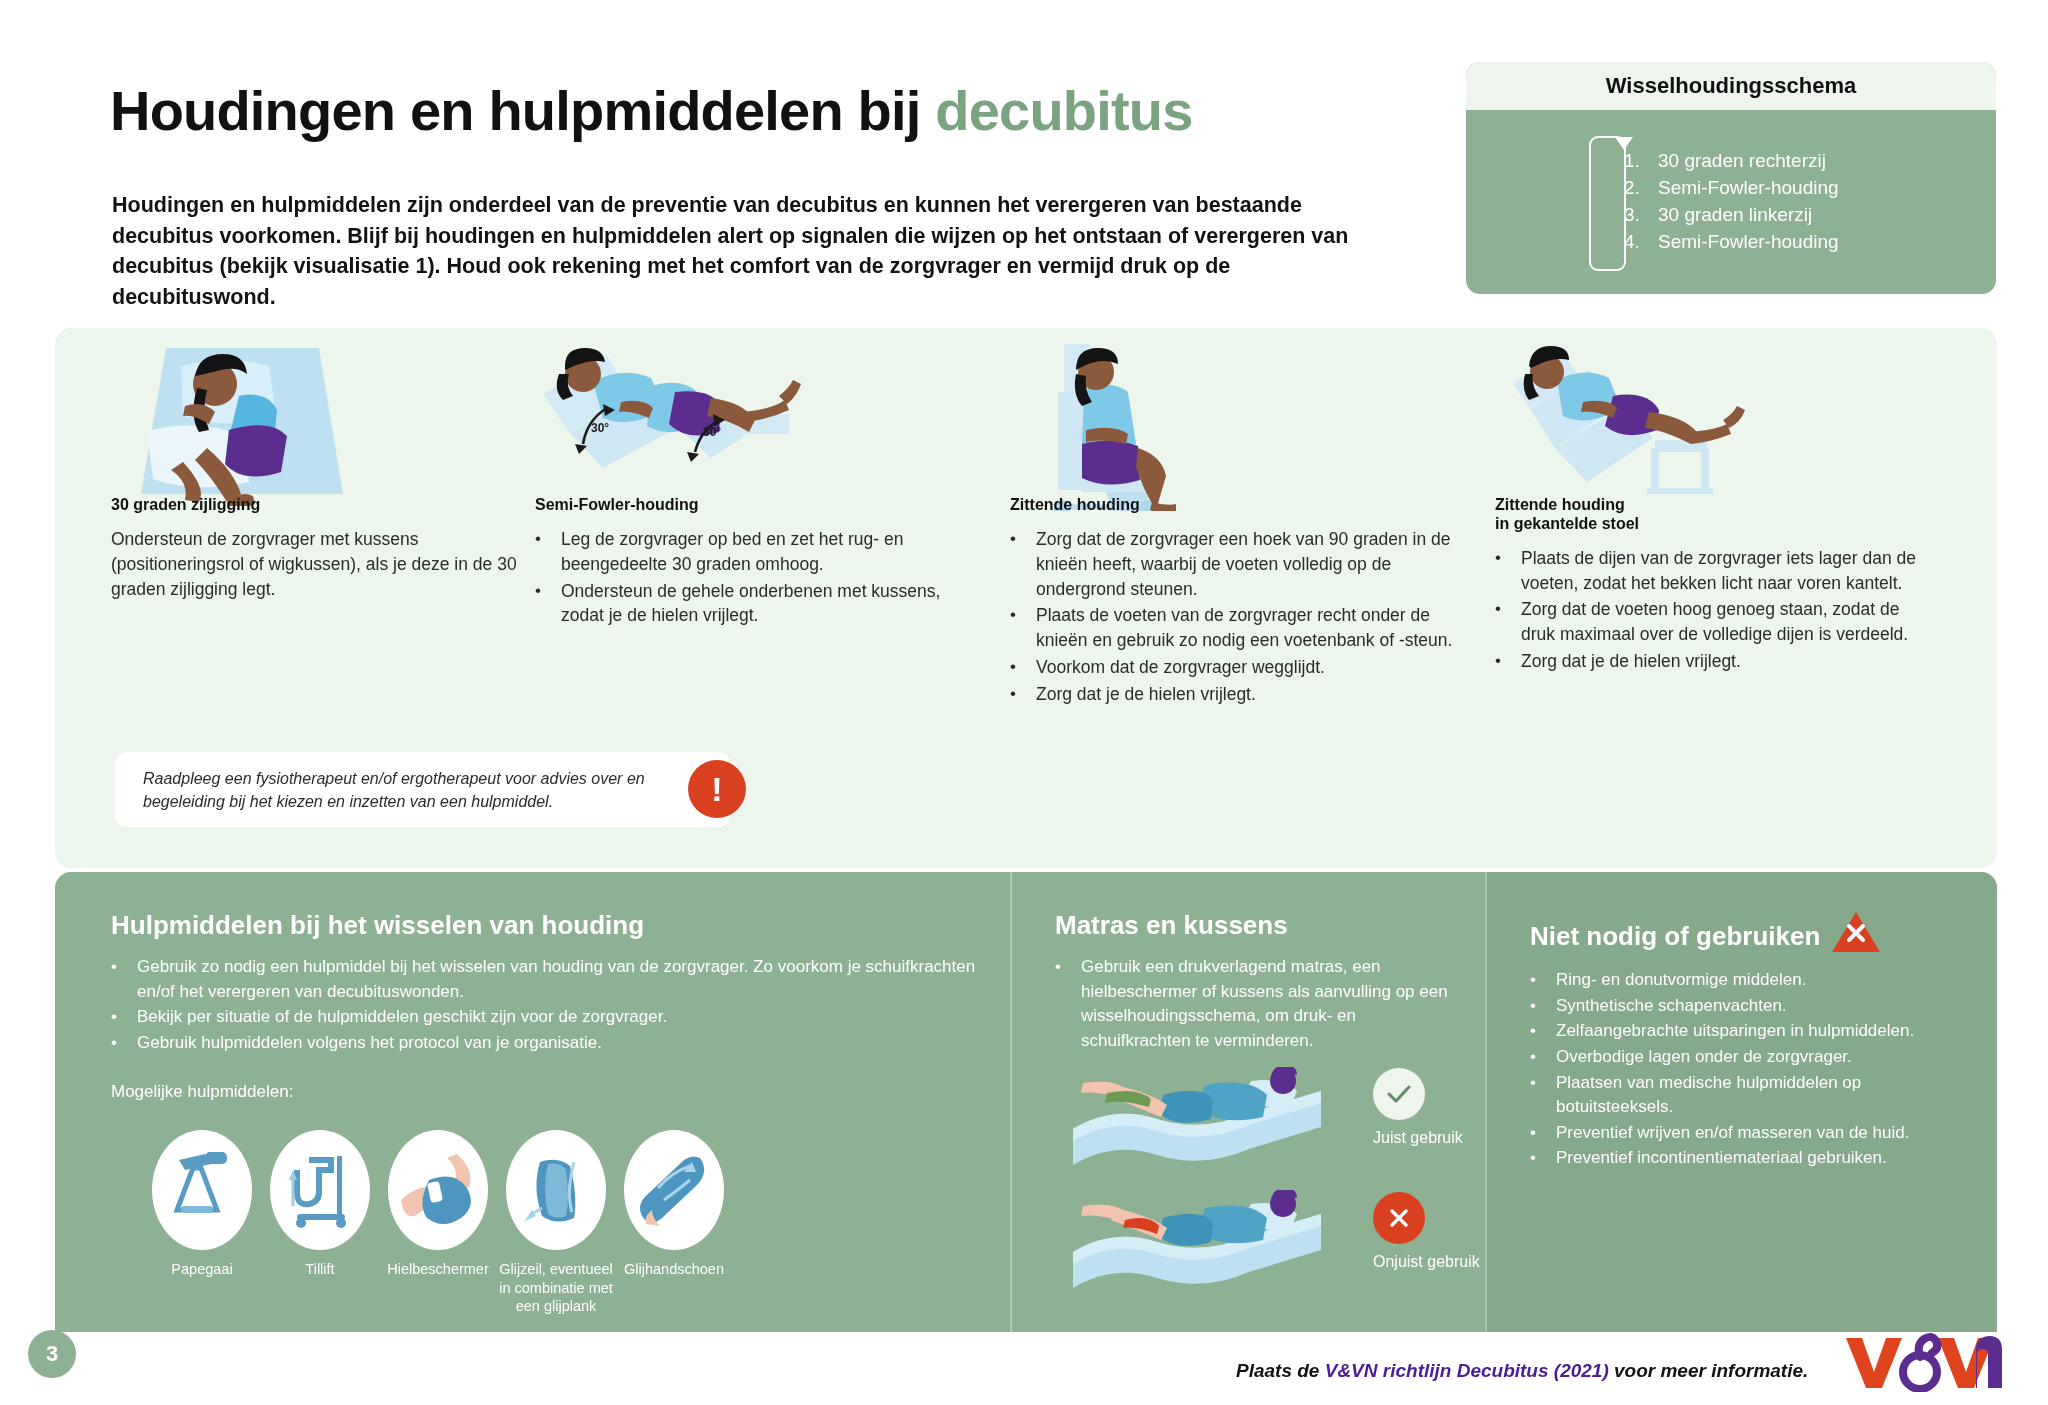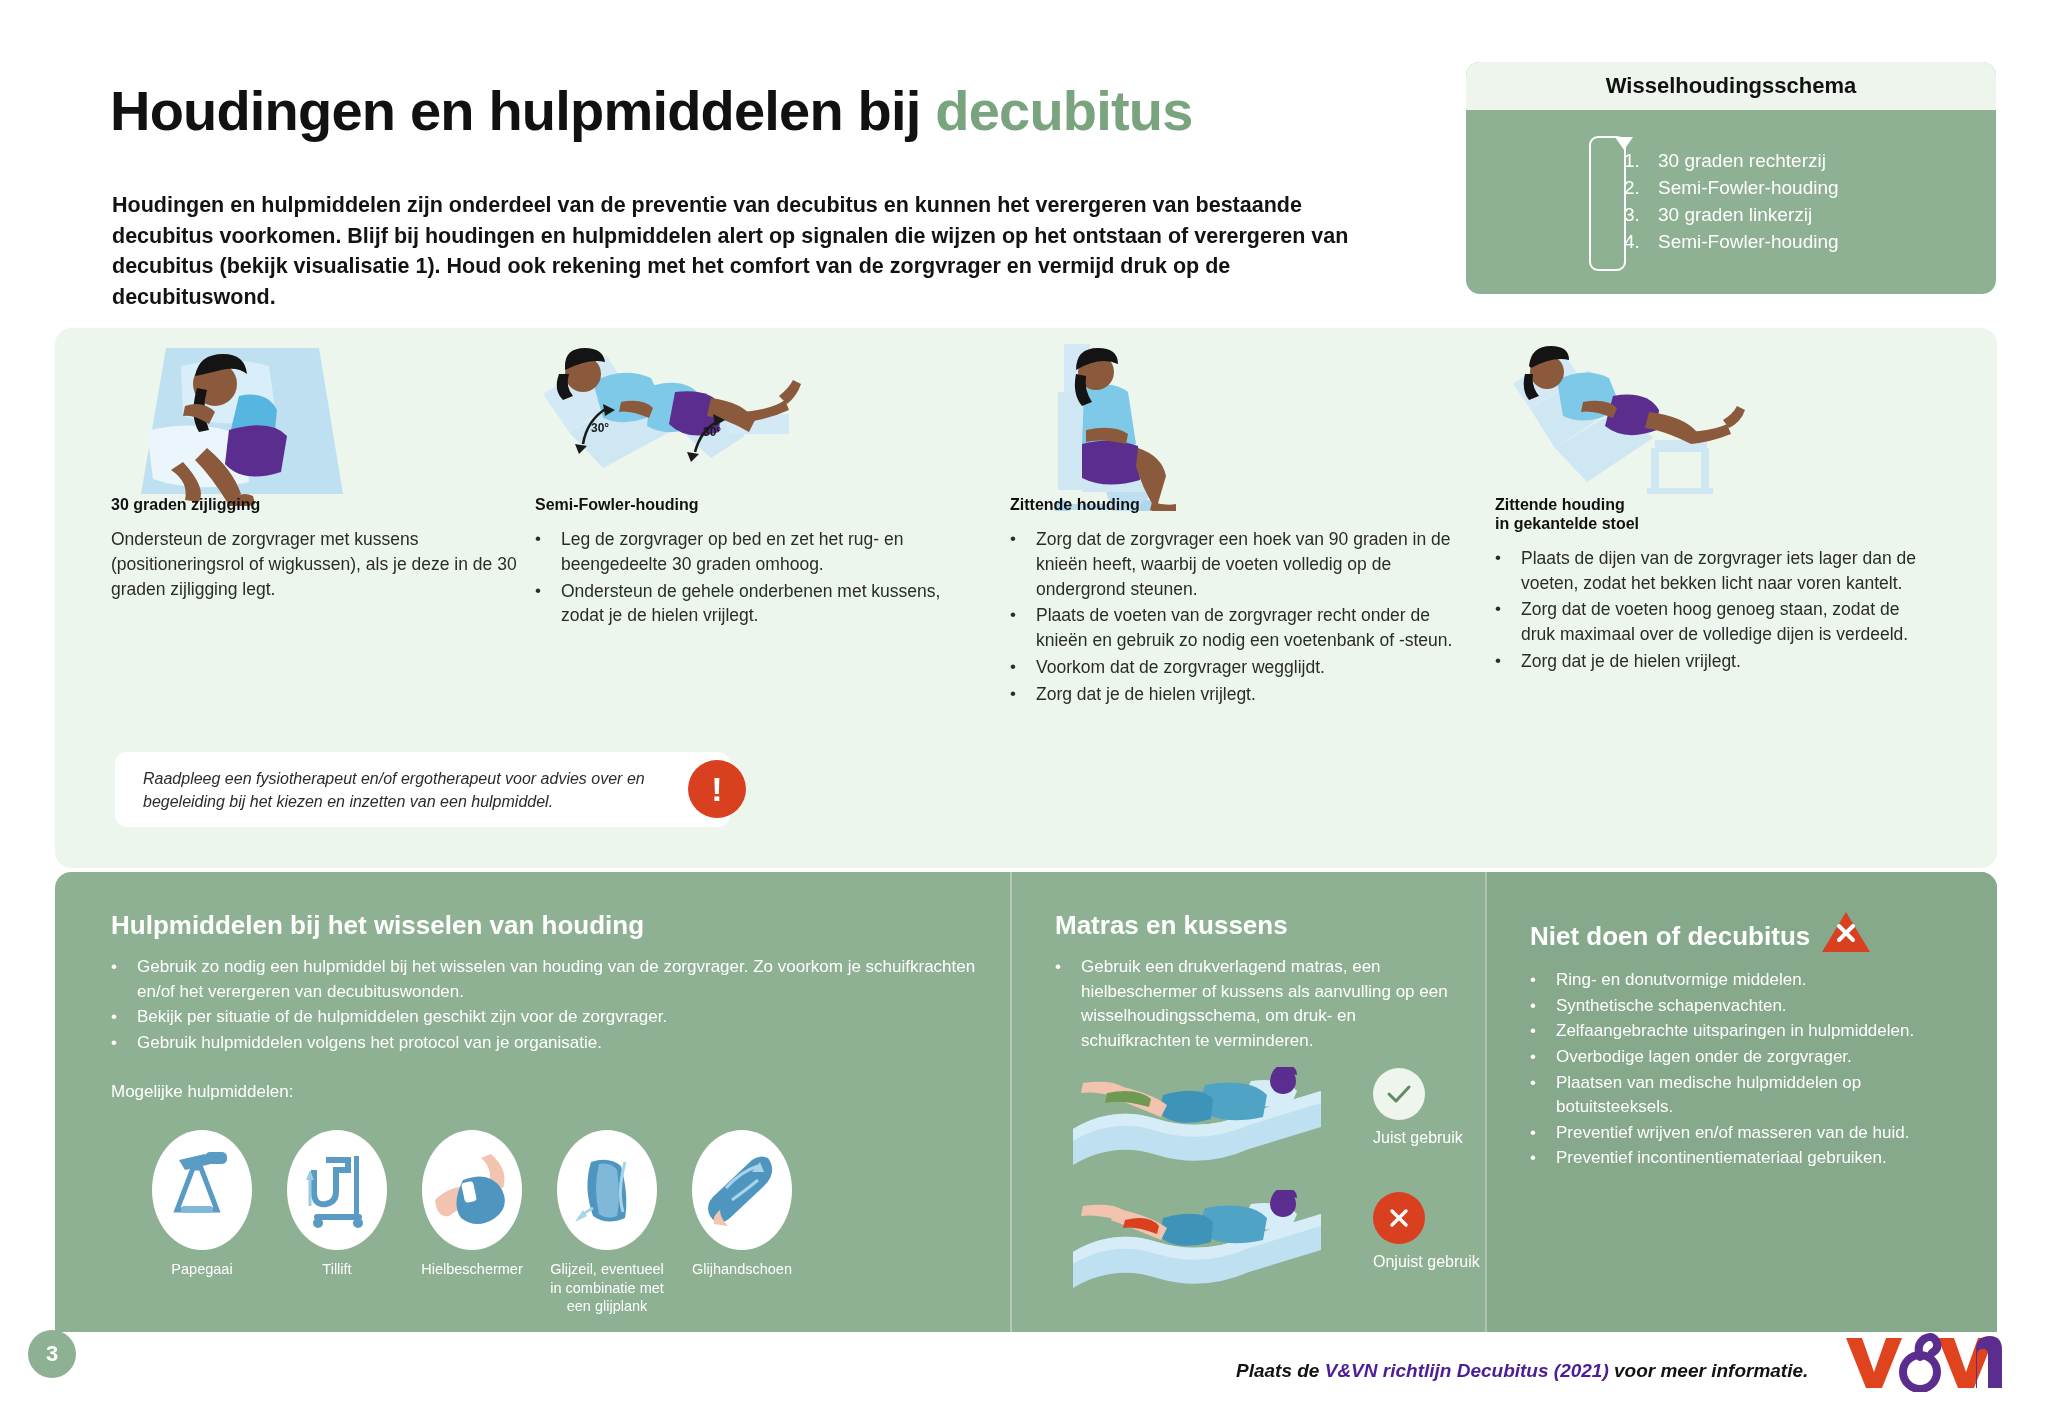--- a/index.html
+++ b/index.html
@@ -98,21 +98,21 @@
   }
   .g-h { font-size: 26px; font-weight: 700; color: #fff; }
   ul.g-ul { list-style: none; margin-top: 14px; }
   ul.g-ul li {
     display: flex; font-size: 17px; color: #fff; line-height: 1.45; margin-bottom: 1px;
   }
   ul.g-ul li .bl { width: 26px; flex: none; }
   .sub-lab { font-size: 17px; color: #fff; }
 
   
-  .aids { position: absolute; left: 88px; top: 258px; display: flex; gap: 17px; }
+  .aids { position: absolute; left: 88px; top: 258px; display: flex; gap: 0; }
   .aid { width: 118px; text-align: center; }
   .aid-oval {
     width: 100px; height: 120px; margin: 0 auto; border-radius: 50%;
     background: #fff; display: flex; align-items: center; justify-content: center;
     overflow: hidden;
   }
   .aid-lab {
     margin-top: 10px; font-size: 14.5px; color: #fff; line-height: 1.28;
   }
 
@@ -475,21 +475,21 @@
       <div class="badge-circ badge-no">
         <svg width="22" height="22" viewBox="0 0 22 22">
             <path d="M4 4 L18 18 M18 4 L4 18" stroke="#fff" stroke-width="3.4" stroke-linecap="round"></path>
           </svg>
       </div>
       <div class="badge-lab">Onjuist gebruik</div>
     </div>
 
     <div style="position:absolute; left:1475px; top:38px; width:430px;">
       <div class="g-h">
-        <span>Niet doen of decubitus</span><span class="tri-x"><svg width="52" height="44" viewBox="0 0 52 44">
+        <span>Niet nodig of gebruiken</span><span class="tri-x"><svg width="52" height="44" viewBox="0 0 52 44">
               <polygon points="26,2 50,42 2,42" fill="#D9401F" rx="4"></polygon>
               <path d="M19 16 L33 30 M33 16 L19 30" stroke="#fff" stroke-width="4" stroke-linecap="round"></path>
             </svg></span>
       </div>
       <ul class="g-ul">
         <li>
             <span class="bl">•</span>
             <span>Ring- en donutvormige middelen.</span>
           </li>
         <li>

